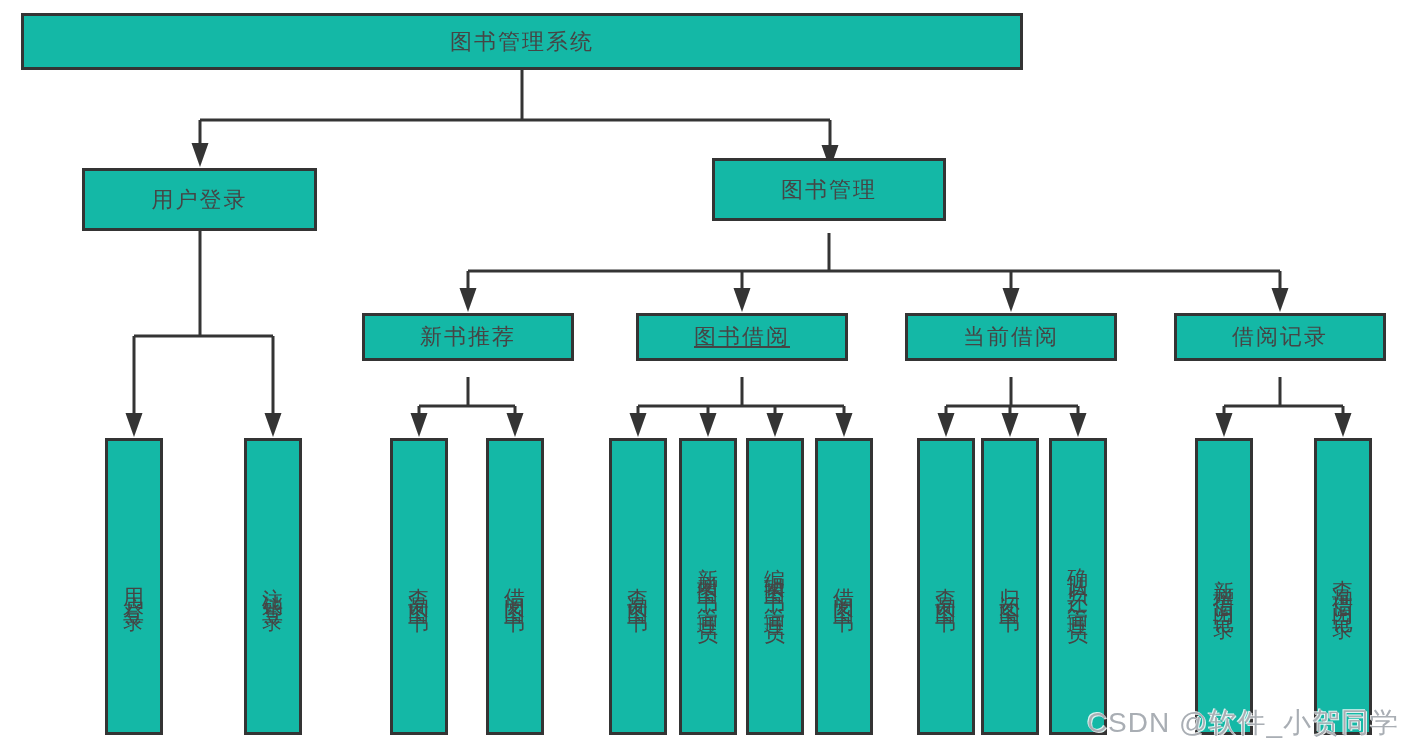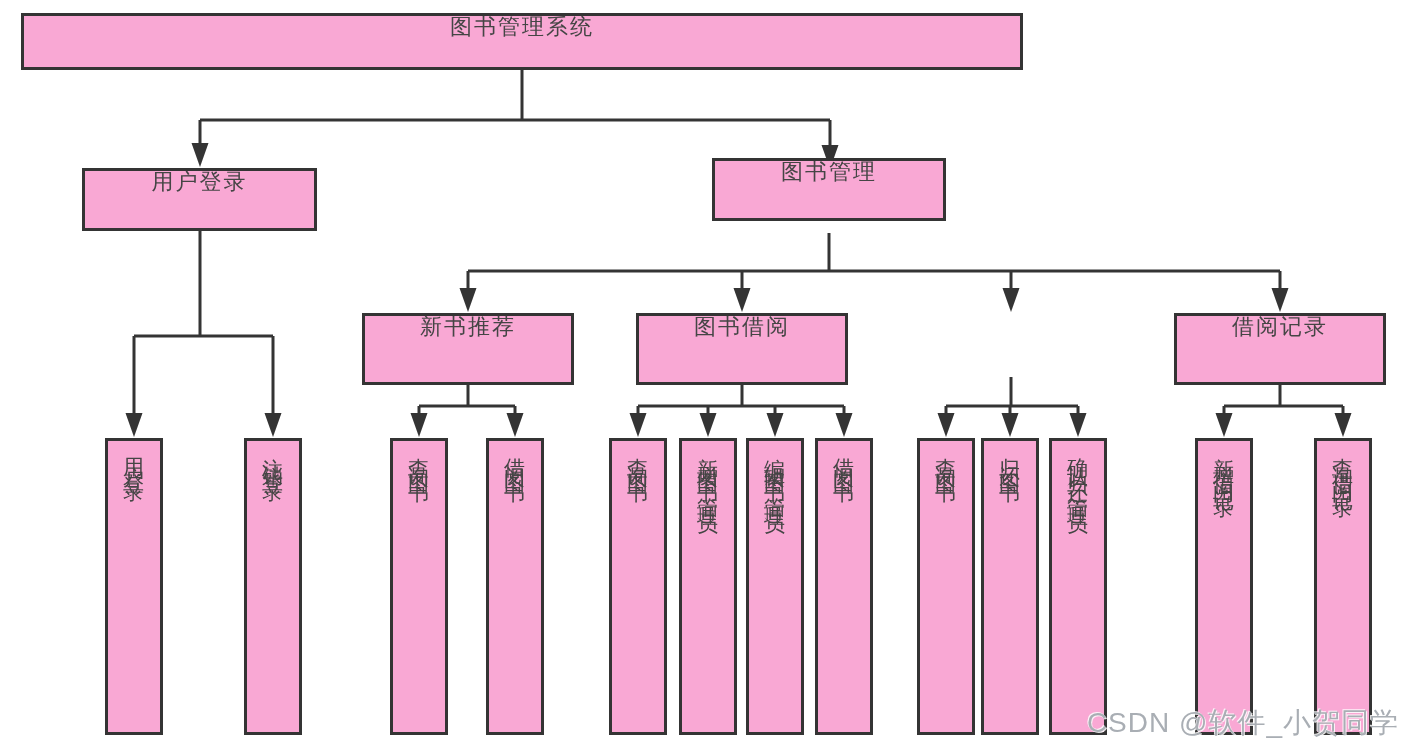--- a/index.html
+++ b/index.html
@@ -4,35 +4,35 @@
 <style>
   html,body{margin:0;padding:0;background:#fff;}
   .canvas{
     position:relative;width:1405px;height:747px;overflow:hidden;
     background:var(--background,#ffffff);
     font-family:"Liberation Sans","DejaVu Sans",sans-serif;
   }
   .box{
     position:absolute;box-sizing:border-box;
     border:3px solid var(--line,#343434);
-    background:#f9a8d4;color:var(--text,#454545);
-    display:flex;align-items:flex-start;justify-content:center;
+    background:#14b8a6;color:var(--text,#454545);
+    display:flex;align-items:center;justify-content:center;
     line-height:1;
   }
   .h-label{font-size:22px;letter-spacing:2px;white-space:nowrap;}
   .leaf{top:438px;width:58px;height:297px;}
   .leaf .v-label{
     writing-mode:vertical-rl;text-orientation:mixed;
     font-size:21px;letter-spacing:8px;white-space:nowrap;
   }
   #root {left:21px; top:13px; width:1002px;height:57px;}
   #l2-0 {left:82px; top:168px;width:235px; height:63px;}
   #l2-1 {left:712px;top:158px;width:234px; height:63px;}
-  .l3{top:313px;height:72px;width:212px;}
-  #l3-0{left:362px;} #l3-1{left:636px;} #l3-2{left:905px;} #l3-3{left:1174px;}
+  .l3{top:313px;height:48px;width:212px;}
+  #l3-0{left:362px;} #l3-1{left:636px;text-decoration:underline;} #l3-2{left:905px;} #l3-3{left:1174px;}
   #leaf-0{left:105px;} #leaf-1{left:244px;} #leaf-2{left:390px;} #leaf-3{left:486px;}
   #leaf-4{left:609px;} #leaf-5{left:679px;} #leaf-6{left:746px;} #leaf-7{left:815px;}
   #leaf-8{left:917px;} #leaf-9{left:981px;} #leaf-10{left:1049px;}
   #leaf-11{left:1195px;} #leaf-12{left:1314px;}
   svg.connectors{position:absolute;left:0;top:0;width:1405px;height:747px;}
   svg.connectors path{stroke:var(--line,#343434);stroke-width:3;fill:none;}
   svg.connectors polygon{fill:var(--line,#343434);stroke:none;}
   .watermark{
     position:absolute;right:6px;bottom:5px;
     font-size:28px;letter-spacing:1px;white-space:nowrap;
@@ -91,20 +91,23 @@
   <div class="box" id="l2-1">
     <span class="h-label">图书管理</span>
   </div>
 
   <div class="box l3" id="l3-0">
     <span class="h-label">新书推荐</span>
   </div>
   <div class="box l3" id="l3-1">
     <span class="h-label">图书借阅</span>
   </div>
+  <div class="box l3" id="l3-2">
+    <span class="h-label">当前借阅</span>
+  </div>
   <div class="box l3" id="l3-3">
     <span class="h-label">借阅记录</span>
   </div>
 
   <div class="box leaf" id="leaf-0">
     <span class="v-label">用户登录</span>
   </div>
   <div class="box leaf" id="leaf-1">
     <span class="v-label">注销登录</span>
   </div>

